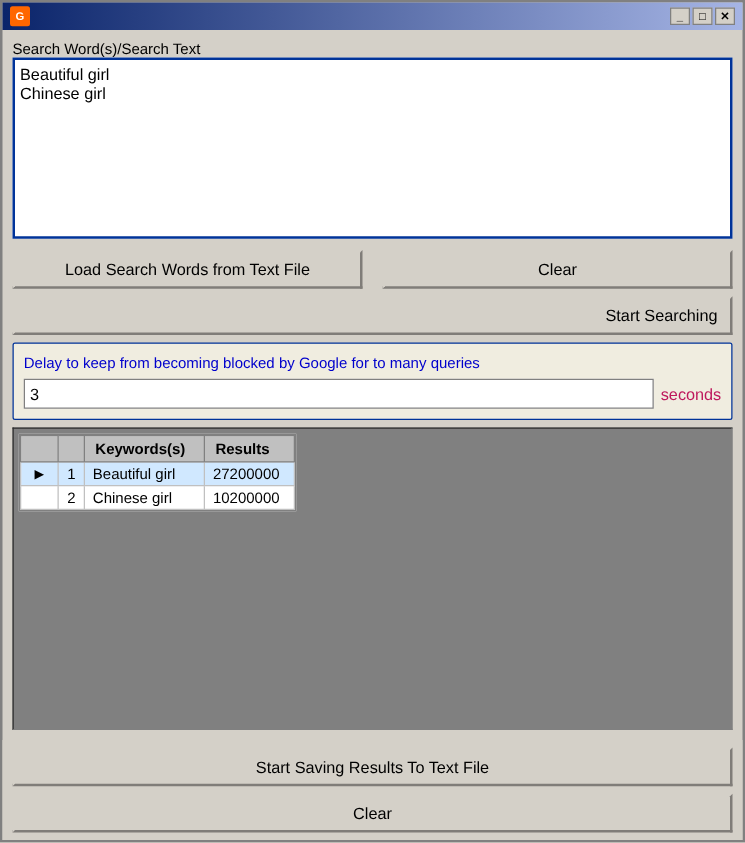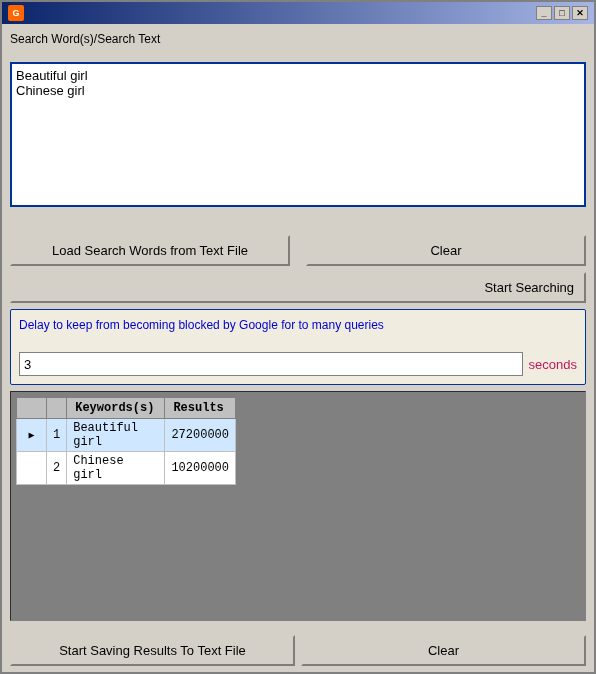--- a/index.html
+++ b/index.html
@@ -72,37 +72,36 @@
     .content {
       padding: 8px;
       display: flex;
       flex-direction: column;
       gap: 6px;
       flex: 1;
     }
     .section-label {
       font-size: 12px;
       color: #000;
-      margin-bottom: 16px;
+      margin-bottom: 0;
     }
     .search-textarea {
       width: 100%;
       height: 145px;
       border: 2px solid #003399;
       background: white;
       padding: 4px;
       font-size: 13px;
       resize: none;
       font-family: Arial, sans-serif;
       color: #000;
     }
     .btn-row {
       display: flex;
       gap: 16px;
-      margin-top: 19px;
     }
     .btn {
       flex: 1;
       padding: 6px 10px;
       border: 2px outset #d4d0c8;
       background: #d4d0c8;
       cursor: pointer;
       font-size: 13px;
       font-family: Arial, sans-serif;
       text-align: center;
@@ -119,21 +118,21 @@
     }
     .delay-section {
       border: 1px solid #003399;
       background: #f0ede0;
       padding: 8px;
       border-radius: 2px;
     }
     .delay-label {
       font-size: 12px;
       color: #0000cc;
-      margin-bottom: 20px;
+      margin-bottom: 6px;
     }
     .delay-row {
       display: flex;
       align-items: center;
       gap: 6px;
     }
     .delay-input {
       flex: 1;
       height: 24px;
       border: 1px solid #808080;
@@ -145,21 +144,20 @@
     .delay-unit {
       font-size: 13px;
       color: #be185d;
     }
     .results-area {
       flex: 1;
       background: #808080;
       border: 1px inset #808080;
       padding: 4px;
       overflow: hidden;
-      font-family: Liberation Mono, monospace;
     }
     .results-table-container {
       background: white;
       border: 1px solid #808080;
       display: inline-block;
       min-width: 220px;
     }
     table {
       border-collapse: collapse;
       width: 220px;
@@ -189,20 +187,21 @@
       color: #000;
       font-size: 10px;
       text-align: center;
     }
     .bottom-btn-row {
       display: flex;
       gap: 6px;
       flex-shrink: 0;
       padding: 6px 8px;
       background: #d4d0c8;
+      flex-direction: column;
     }
   </style>
 </head>
 <body>
 
 <div class="window">
 
   <div class="title-bar">
     <div class="title-bar-left">
       <div class="title-icon">

